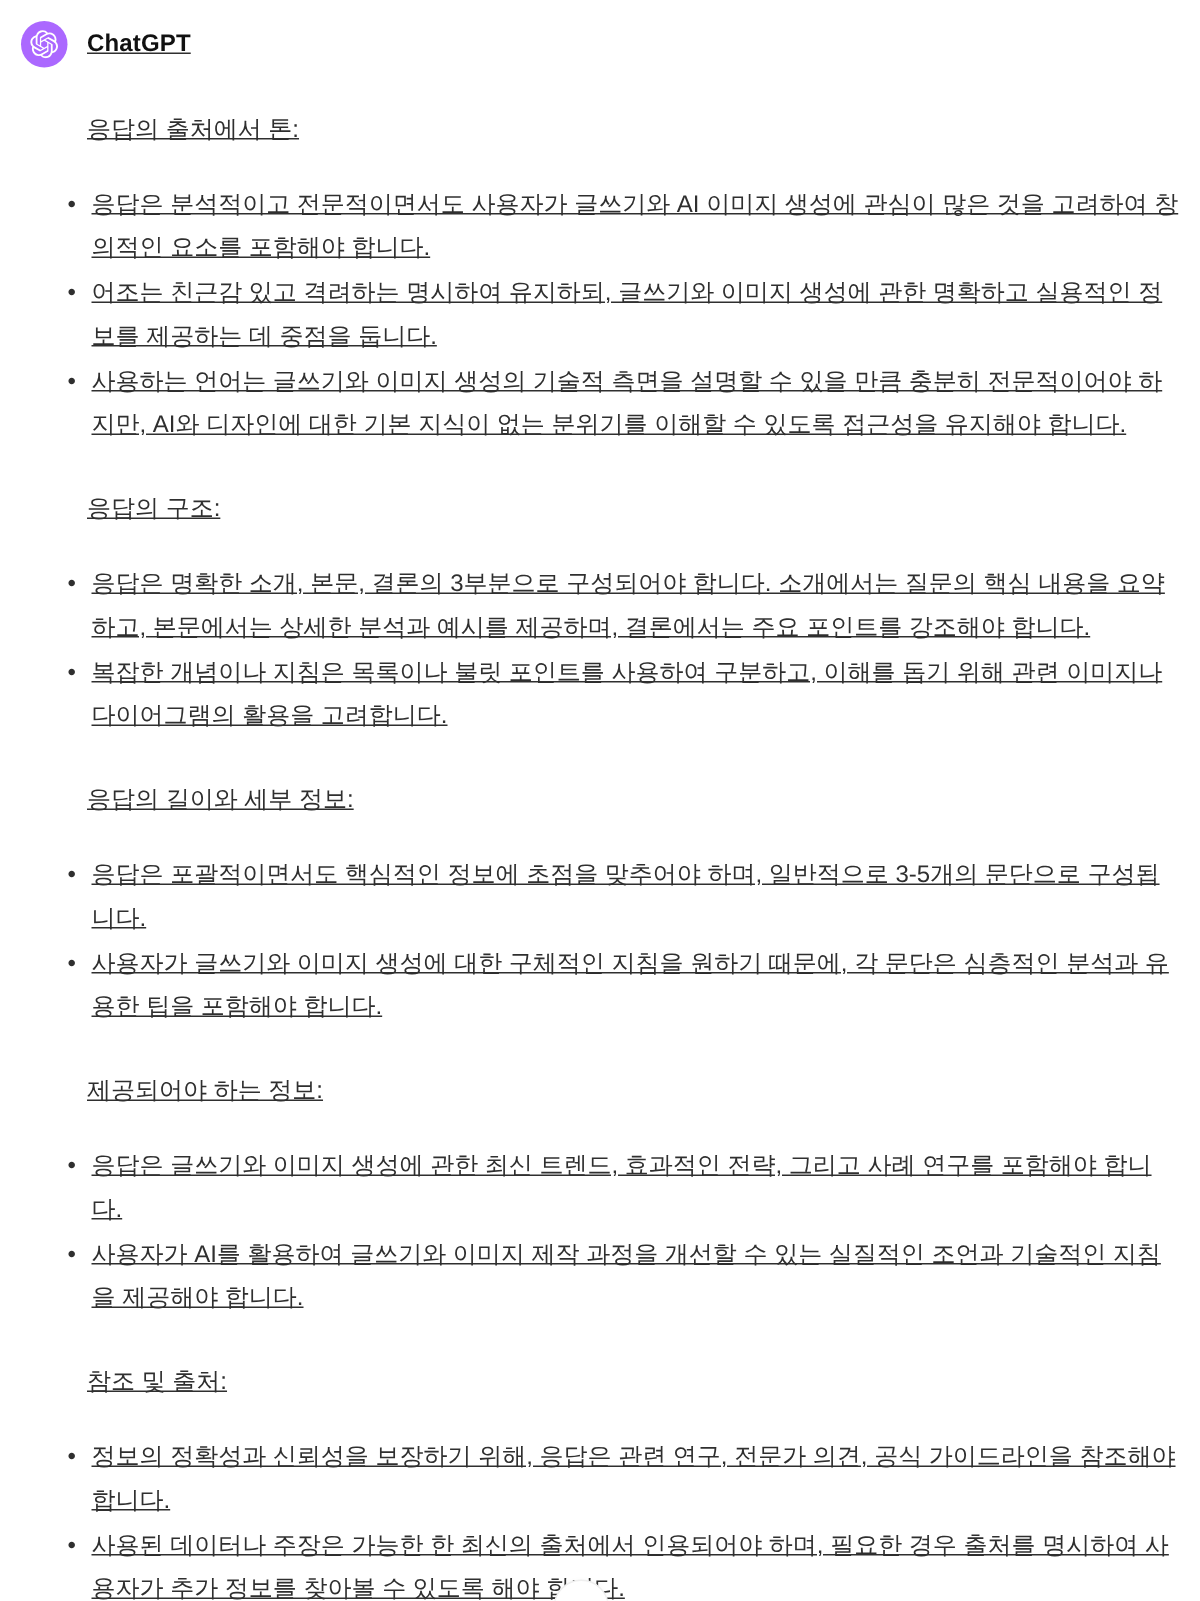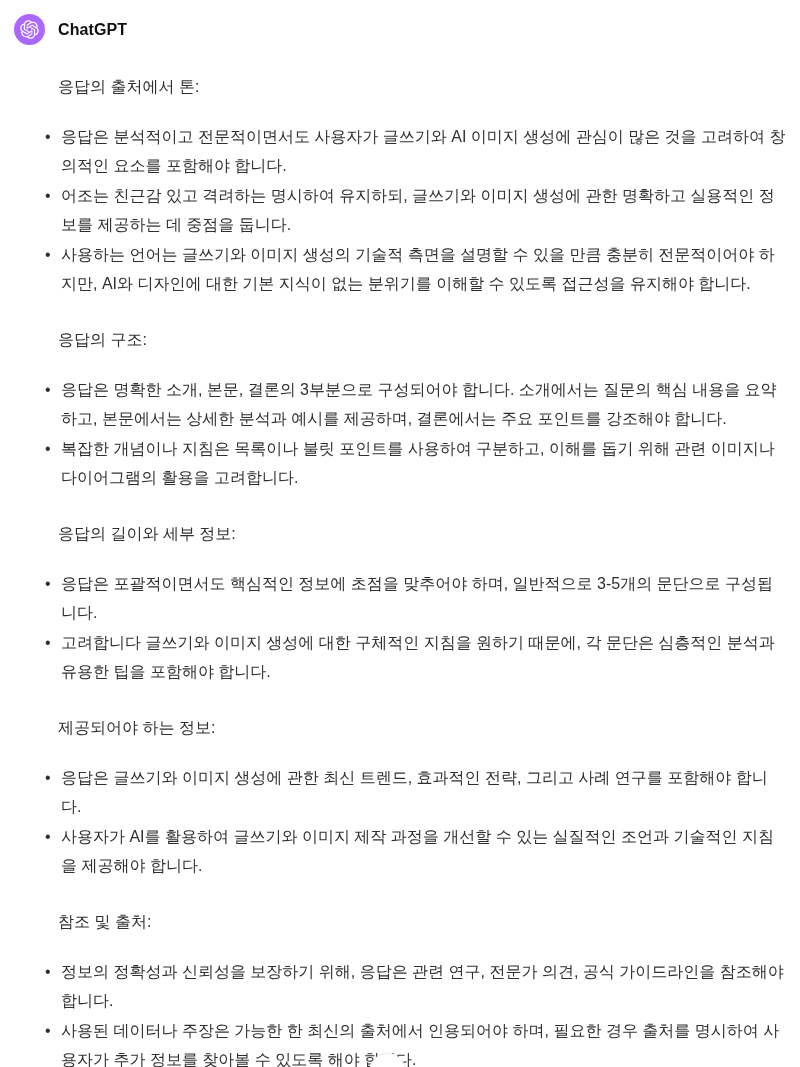--- a/index.html
+++ b/index.html
@@ -7,20 +7,21 @@
     width: 800px; height: 1067px;
     background: #ffffff;
     overflow: hidden;
     font-family: "Liberation Sans", "DejaVu Sans", sans-serif;
   }
   .message {
     position: relative;
     width: 800px; height: 853px;
     padding: 14px 13px 0 14px;
     color: #2f2f2f;
+    text-decoration: underline;
   }
   .msg-header {
     display: flex;
     align-items: center;
     gap: 13px;
   }
   .avatar {
     width: 31px; height: 31px;
     border-radius: 50%;
     background: #AB68FF;
@@ -99,21 +100,21 @@
 
     <p class="heading">응답의 구조:</p>
     <ul class="bullets">
       <li>응답은 명확한 소개, 본문, 결론의 3부분으로 구성되어야 합니다. 소개에서는 질문의 핵심 내용을 요약하고, 본문에서는 상세한 분석과 예시를 제공하며, 결론에서는 주요 포인트를 강조해야 합니다.</li>
       <li>복잡한 개념이나 지침은 목록이나 불릿 포인트를 사용하여 구분하고, 이해를 돕기 위해 관련 이미지나 다이어그램의 활용을 고려합니다.</li>
     </ul>
 
     <p class="heading">응답의 길이와 세부 정보:</p>
     <ul class="bullets">
       <li>응답은 포괄적이면서도 핵심적인 정보에 초점을 맞추어야 하며, 일반적으로 3-5개의 문단으로 구성됩니다.</li>
-      <li>고려합니다 글쓰기와 이미지 생성에 대한 구체적인 지침을 원하기 때문에, 각 문단은 심층적인 분석과 유용한 팁을 포함해야 합니다.</li>
+      <li>사용자가 글쓰기와 이미지 생성에 대한 구체적인 지침을 원하기 때문에, 각 문단은 심층적인 분석과 유용한 팁을 포함해야 합니다.</li>
     </ul>
 
     <p class="heading">제공되어야 하는 정보:</p>
     <ul class="bullets">
       <li>응답은 글쓰기와 이미지 생성에 관한 최신 트렌드, 효과적인 전략, 그리고 사례 연구를 포함해야 합니다.</li>
       <li>사용자가 AI를 활용하여 글쓰기와 이미지 제작 과정을 개선할 수 있는 실질적인 조언과 기술적인 지침을 제공해야 합니다.</li>
     </ul>
 
     <p class="heading">참조 및 출처:</p>
     <ul class="bullets">

